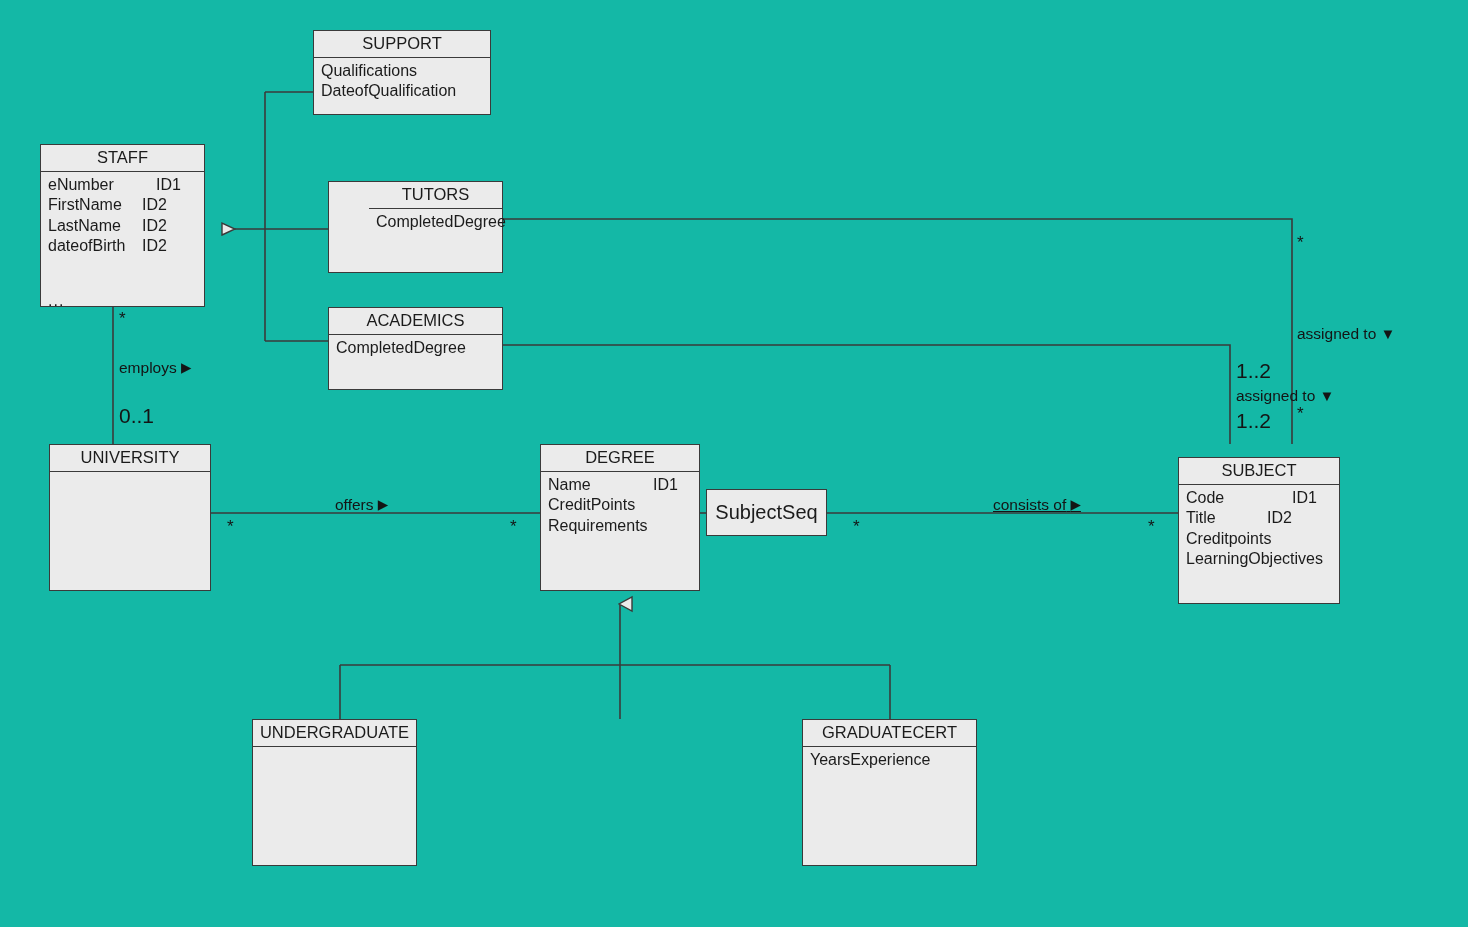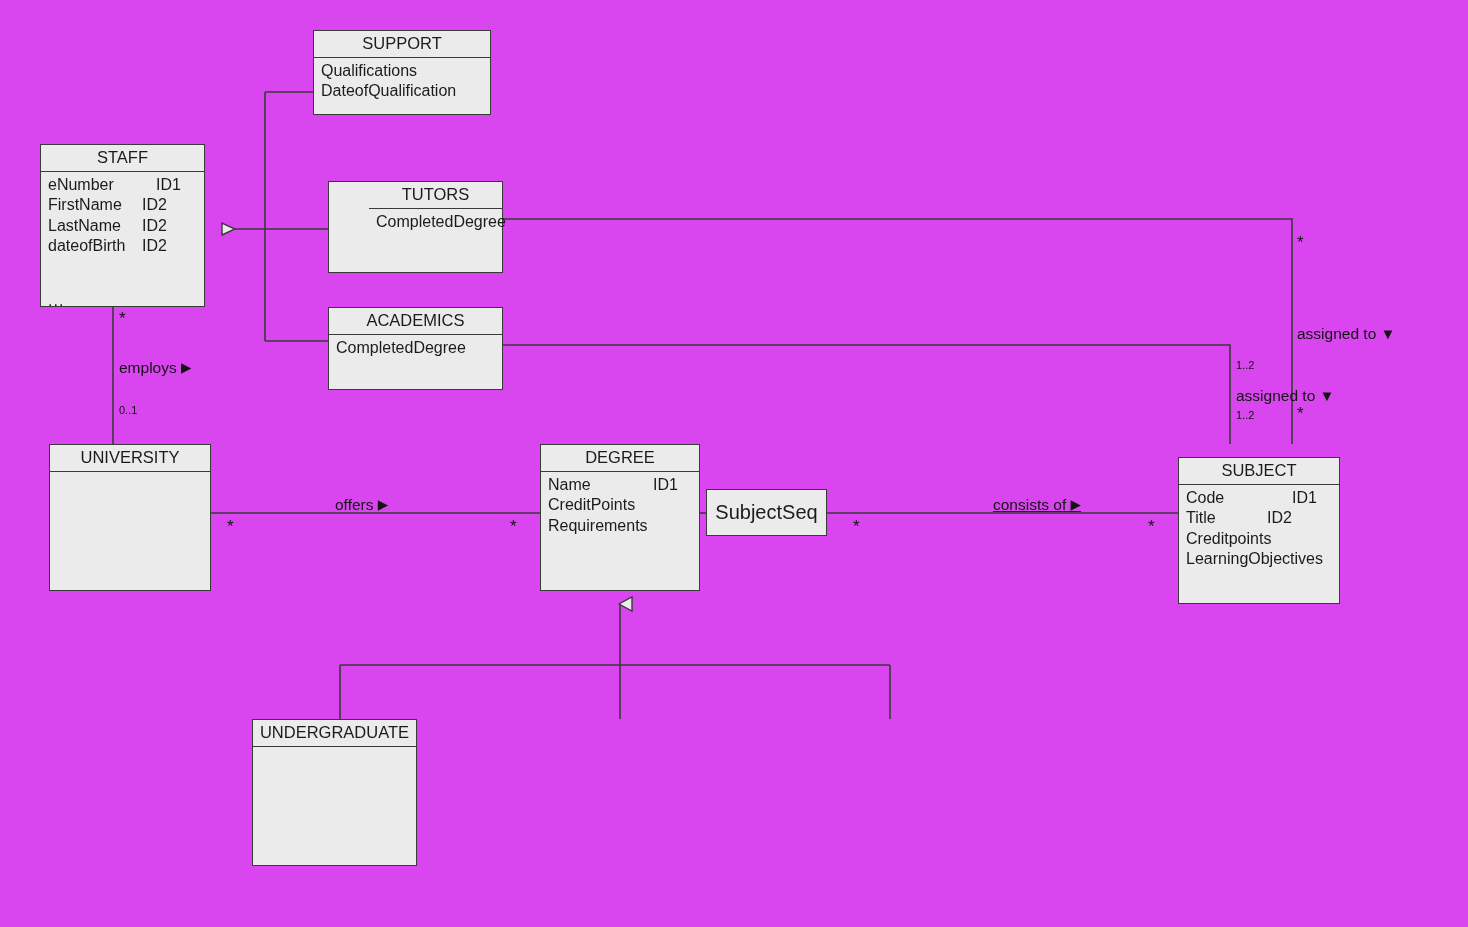--- a/index.html
+++ b/index.html
@@ -11,21 +11,21 @@
   body {
     font-family: "Liberation Sans", sans-serif;
     width: 1468px;
     height: 927px;
     overflow: hidden;
   }
   #diagram-canvas {
     position: relative;
     width: 1468px;
     height: 927px;
-    background: #d946ef;
+    background: #14b8a6;
   }
   svg#edges {
     position: absolute;
     left: 0;
     top: 0;
     width: 1468px;
     height: 927px;
   }
   .uml-class {
     position: absolute;
@@ -89,21 +89,21 @@
   }
   .edge-label {
     position: absolute;
     font-size: 15.5px;
     color: #141414;
     white-space: nowrap;
     z-index: 7;
     line-height: 1;
   }
   .edge-label.mult {
-    font-size: 11px;
+    font-size: 21px;
   }
   .edge-label.star {
     font-size: 17px;
     line-height: 1;
   }
   .edge-label .tri-right {
     font-size: 13.5px;
     vertical-align: 1px;
   }
   .edge-label .tri-down {
@@ -250,20 +250,28 @@
       </div>
     </div>
   </div>
 
   <div class="uml-class" style="left:252px; top:719px; width:165px; height:147px;">
     <div class="uml-class-name">UNDERGRADUATE</div>
     <div class="uml-attrs"></div>
   </div>
 
 
+  <div class="uml-class" style="left:802px; top:719px; width:175px; height:147px;">
+    <div class="uml-class-name">GRADUATECERT</div>
+    <div class="uml-attrs">
+      <div class="uml-attr">
+        <span>YearsExperience</span>
+      </div>
+    </div>
+  </div>
 
   <div class="uml-assoc-class" style="left:706px; top:489px; width:121px; height:47px;">
     <span>SubjectSeq</span>
   </div>
 
   <div class="edge-label star" style="left:119px; top:310px;">*</div>
   <div class="edge-label" style="left:119px; top:360px;">
     <span>employs</span>
     <span class="tri-right">▶</span>
   </div>

